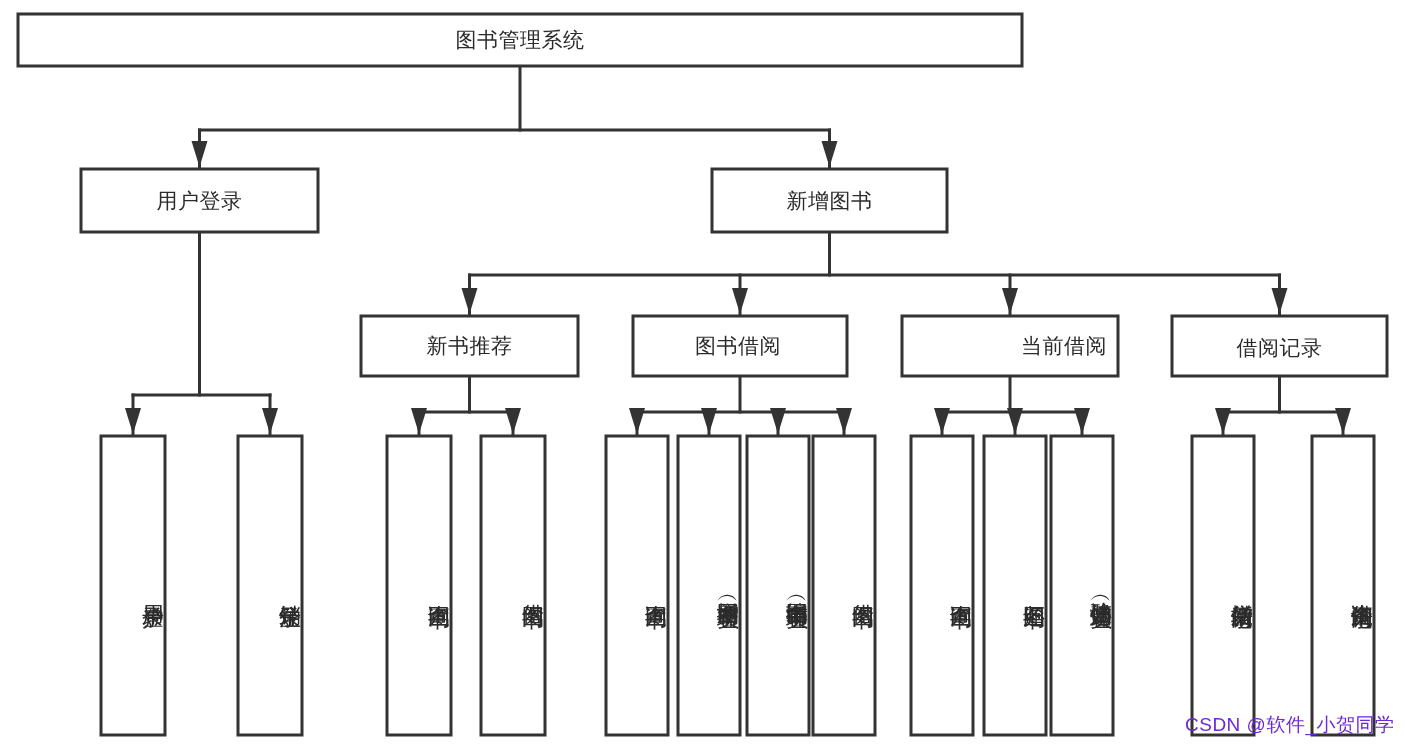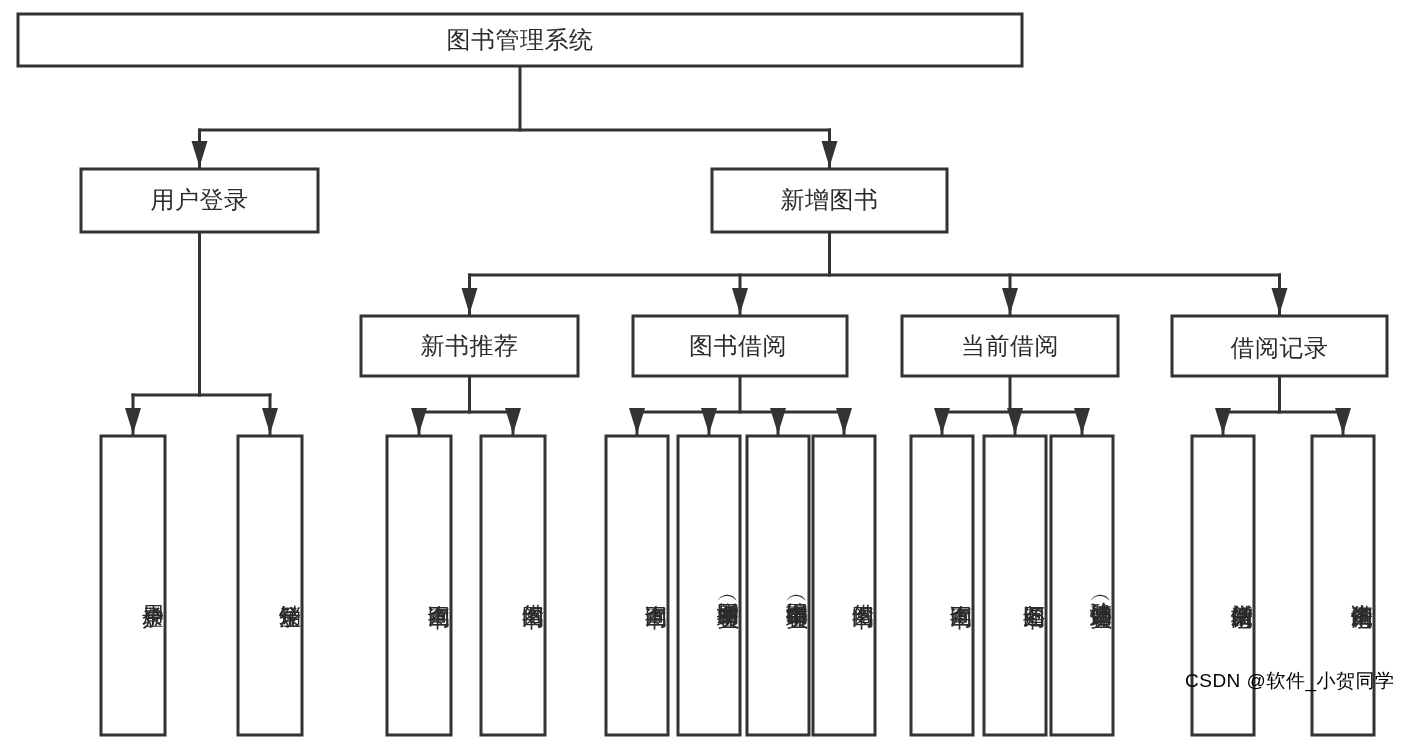--- a/index.html
+++ b/index.html
@@ -43,40 +43,40 @@
     position: absolute;
     display: flex;
     align-items: center;
     justify-content: center;
     color: #2b2b2b;
     font-family: "Liberation Sans", "DejaVu Sans", sans-serif;
     pointer-events: none;
     box-sizing: border-box;
   }
   .node-label.horizontal {
-    font-size: 24px;
+    font-size: 21px;
     line-height: 1.1;
     letter-spacing: 0.5px;
   }
   .node-label.vertical {
     writing-mode: vertical-rl;
     text-orientation: upright;
     font-size: 22px;
     line-height: 1.12;
     letter-spacing: 1px;
     align-items: flex-start;
     justify-content: center;
     padding-top: 6px;
   }
   .watermark {
     position: absolute;
     left: 1185px;
-    top: 668px;
+    top: 712px;
     font-size: 19px;
-    color: #000000;
+    color: #6d28d9;
     font-family: "Liberation Sans", "DejaVu Sans", sans-serif;
     white-space: nowrap;
     letter-spacing: 0.5px;
   }
 </style>
 </head>
 <body>
 
 <div id="canvas">
 
@@ -158,21 +158,21 @@
         <rect x="1312" y="436" width="62" height="299" class="node-box"></rect>
       </g>
   </svg>
 
   <div id="labels">
       <div class="node-label horizontal" style="left: 18px; top: 14px; width: 1004px; height: 52px;">图书管理系统</div>
       <div class="node-label horizontal" style="left: 81px; top: 169px; width: 237px; height: 63px;">用户登录</div>
       <div class="node-label horizontal" style="left: 712px; top: 169px; width: 235px; height: 63px;">新增图书</div>
       <div class="node-label horizontal" style="left: 361px; top: 316px; width: 217px; height: 60px;">新书推荐</div>
       <div class="node-label horizontal" style="left: 633px; top: 316px; width: 210px; height: 60px;">图书借阅</div>
-      <div class="node-label horizontal" style="left: 902px; top: 316px; width: 216px; height: 60px;">当前借阅</div>
+      <div class="node-label horizontal" style="left: 956px; top: 316px; width: 216px; height: 60px;">当前借阅</div>
       <div class="node-label horizontal" style="left: 1172px; top: 316px; width: 215px; height: 64px;">借阅记录</div>
       <div class="node-label vertical" style="left: 101px; top: 436px; width: 64px; height: 299px;">用户登录</div>
       <div class="node-label vertical" style="left: 238px; top: 436px; width: 64px; height: 299px;">注销登录</div>
       <div class="node-label vertical" style="left: 387px; top: 436px; width: 64px; height: 299px;">查询图书</div>
       <div class="node-label vertical" style="left: 481px; top: 436px; width: 64px; height: 299px;">借阅图书</div>
       <div class="node-label vertical" style="left: 606px; top: 436px; width: 62px; height: 299px;">查询图书</div>
       <div class="node-label vertical" style="left: 678px; top: 436px; width: 62px; height: 299px;">新增图书（管理员）</div>
       <div class="node-label vertical" style="left: 747px; top: 436px; width: 62px; height: 299px;">编辑图书（管理员）</div>
       <div class="node-label vertical" style="left: 813px; top: 436px; width: 62px; height: 299px;">借阅图书</div>
       <div class="node-label vertical" style="left: 911px; top: 436px; width: 62px; height: 299px;">查询图书</div>

